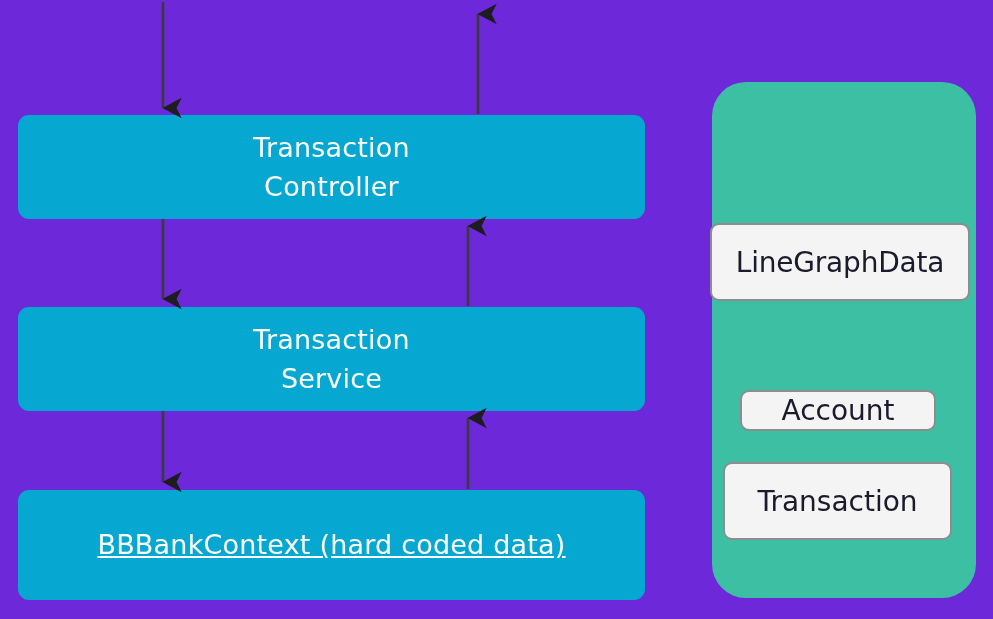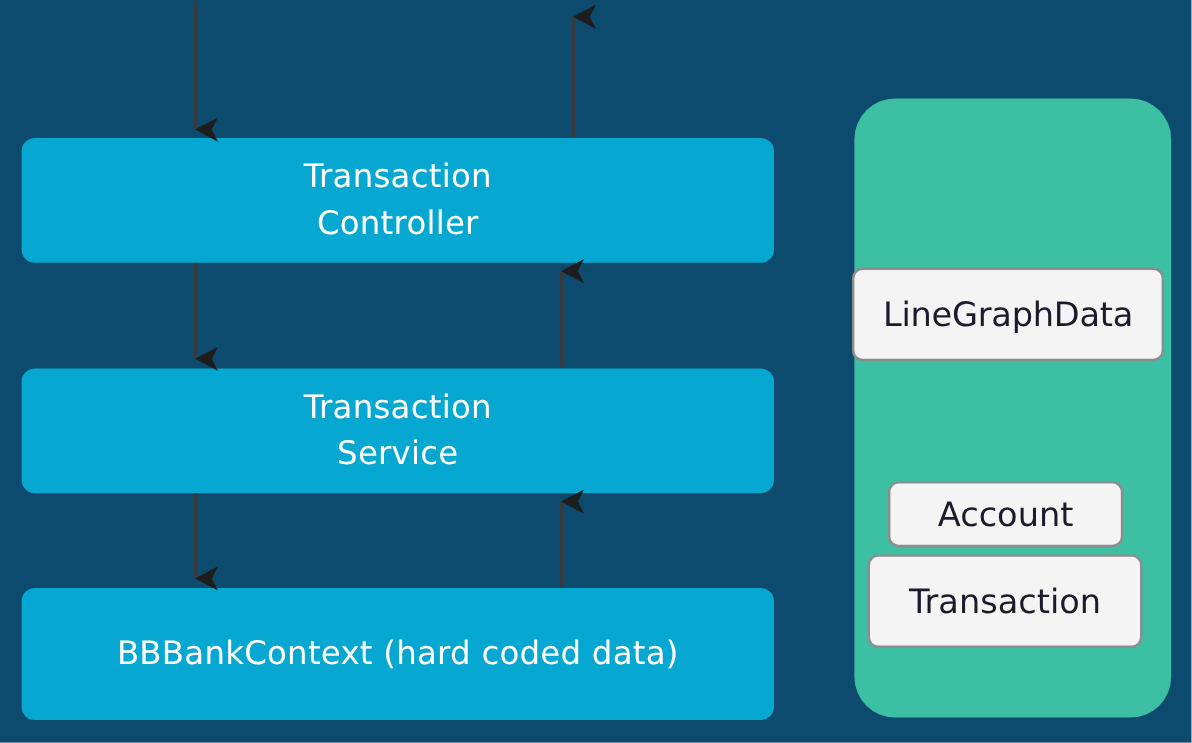--- a/index.html
+++ b/index.html
@@ -7,21 +7,21 @@
     padding: 0;
     background: #ffffff;
   }
   body {
     font-family: "DejaVu Sans", sans-serif;
   }
   #canvas {
     position: relative;
     width: 993px;
     height: 619px;
-    background: #0c4a6e;
+    background: #6d28d9;
     overflow: hidden;
   }
 
   
   .layer-box {
     position: absolute;
     left: 18px;
     width: 627px;
     box-sizing: border-box;
     background: #06a7d0;
@@ -33,21 +33,21 @@
     text-align: center;
     font-size: 27px;
     font-weight: 400;
     line-height: 1.45;
     letter-spacing: 0.2px;
     white-space: pre-line;
     z-index: 2;
   }
   #box-controller { top: 115px; height: 104px; }
   #box-service    { top: 307px; height: 104px; }
-  #box-context    { top: 490px; height: 110px; }
+  #box-context    { top: 490px; height: 110px; text-decoration: underline; }
 
   
   #arrow-layer {
     position: absolute;
     left: 0; top: 0;
     width: 993px;
     height: 619px;
     z-index: 3;
     pointer-events: none;
   }
@@ -94,23 +94,23 @@
   
   #model-user {
     left: 747px;
     top: 352px;
     width: 186px;
     height: 48px;
     z-index: 4;
   }
   #model-account {
     left: 740px;
-    top: 401px;
+    top: 390px;
     width: 196px;
-    height: 55px;
+    height: 41px;
     z-index: 5;
   }
   #model-transaction {
     left: 723px;
     top: 462px;
     width: 229px;
     height: 78px;
     z-index: 6;
   }
 </style>

